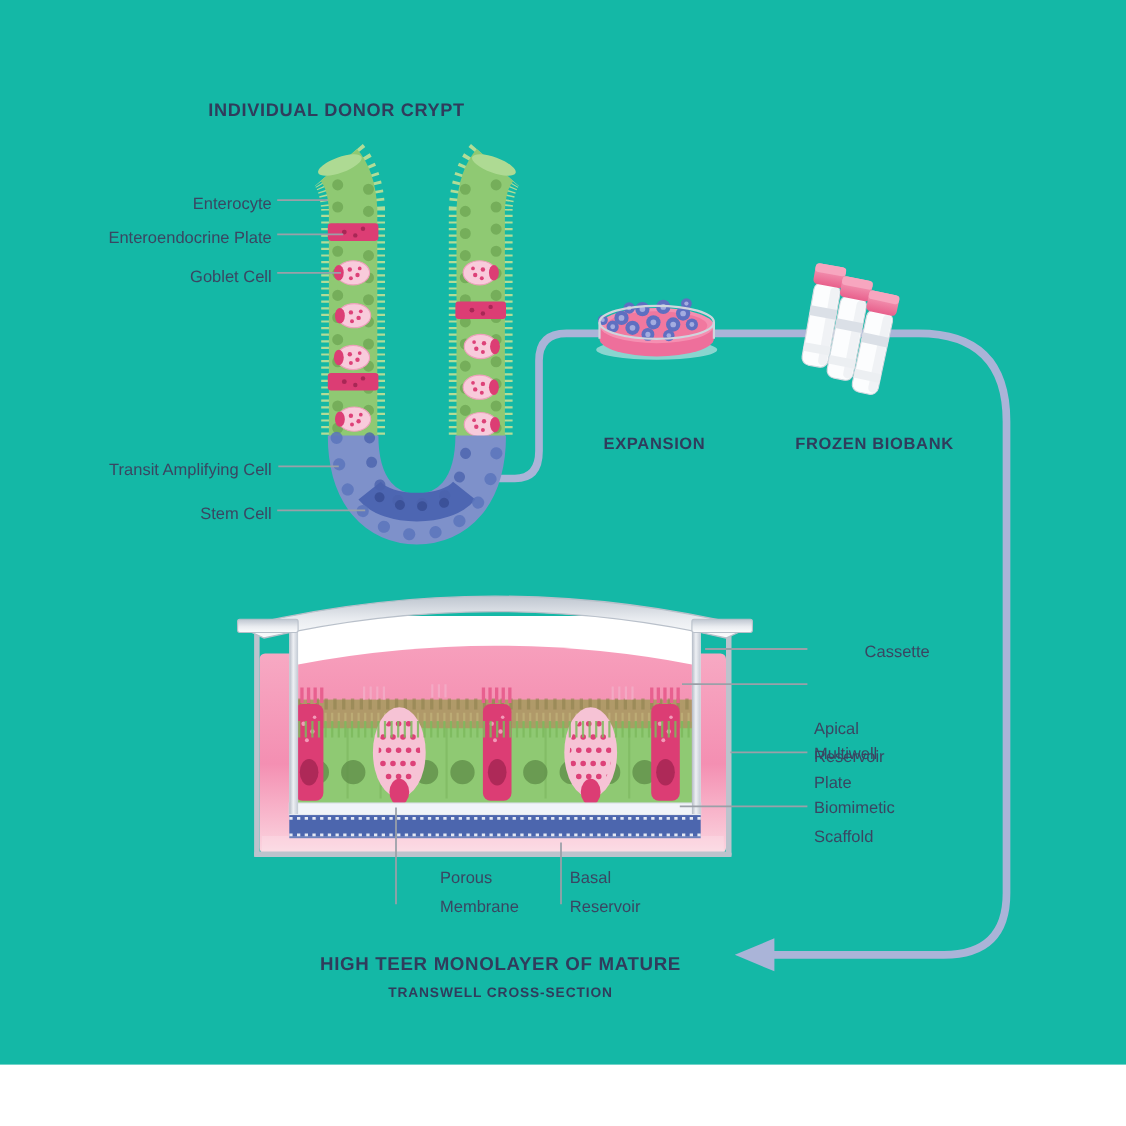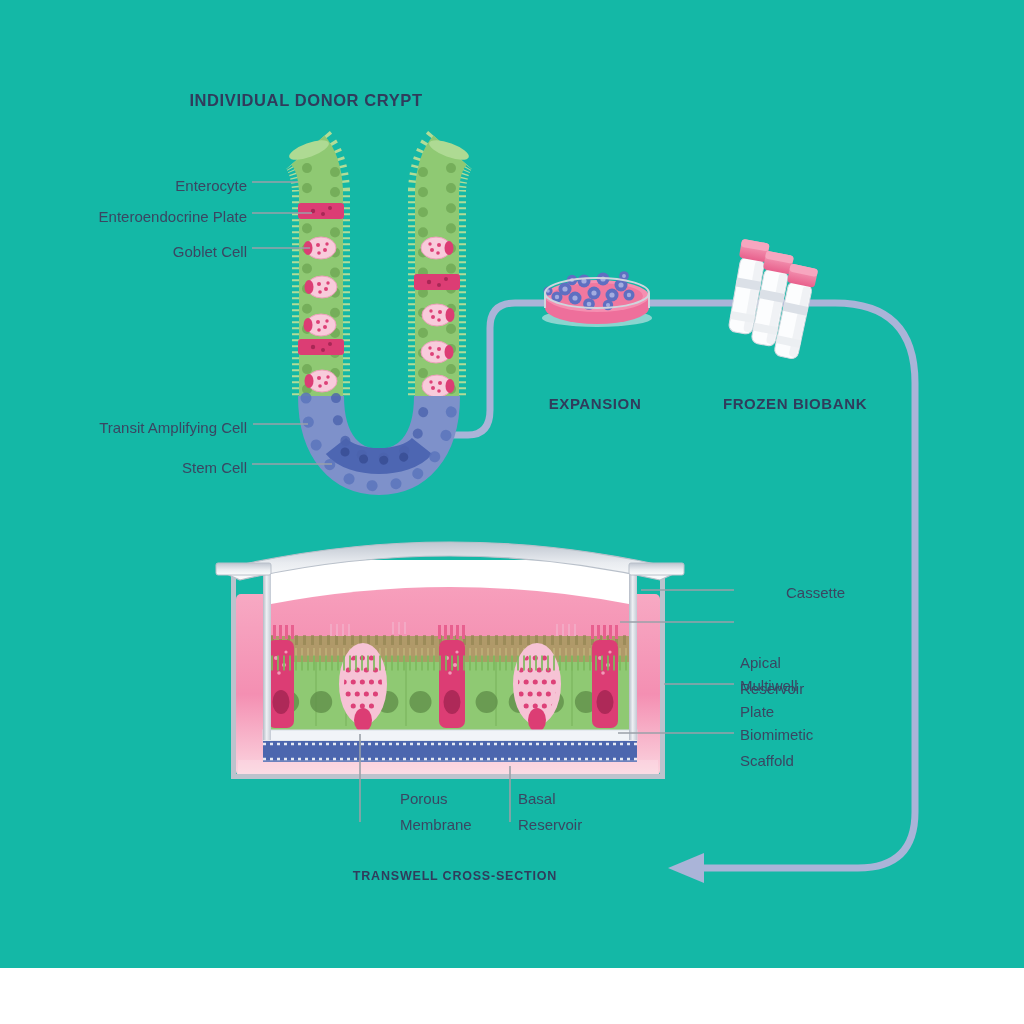--- a/index.html
+++ b/index.html
@@ -254,16 +254,17 @@
 <div class="ttl" style="left:695px;top:395px;width:200px;font-size:15px;">FROZEN BIOBANK</div>
 
 <div class="lbl" style="left:740px;top:580px;width:110px;margin-left:46px;">Cassette</div>
 <div class="lbl" style="left:740px;top:610px;width:85px;margin-top:40px;">Apical Reservoir</div>
 <div class="lbl" style="left:740px;top:673px;width:80px;">Multiwell Plate</div>
 <div class="lbl" style="left:740px;top:722px;width:96px;">Biomimetic Scaffold</div>
 <div class="lbl" style="left:368px;top:786px;width:95px;margin-left:32px;">Porous Membrane</div>
 <div class="lbl" style="left:518px;top:786px;width:85px;">Basal Reservoir</div>
 
 <div class="ttl" style="left:205px;top:864px;width:500px;">
+  <div class="cap1">HIGH TEER MONOLAYER OF MATURE</div>
   <div class="capsub">TRANSWELL CROSS-SECTION</div>
 </div>
 
 </div>
 
 </body></html>

